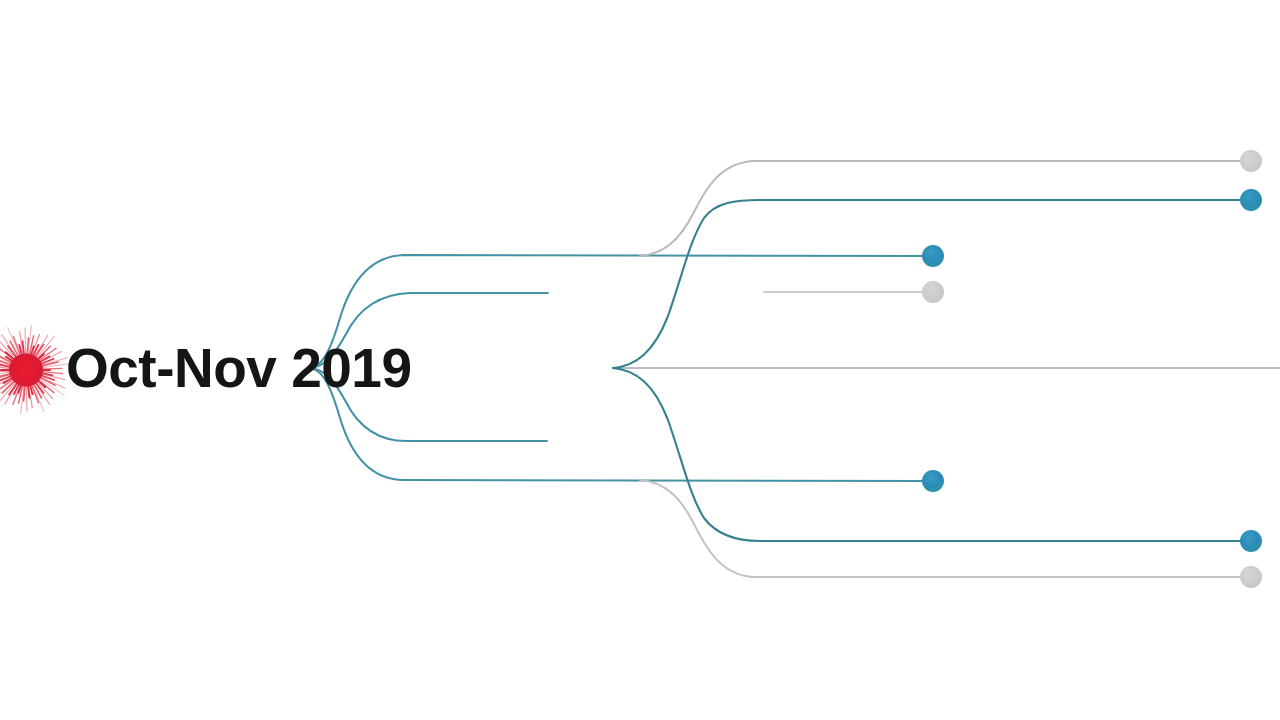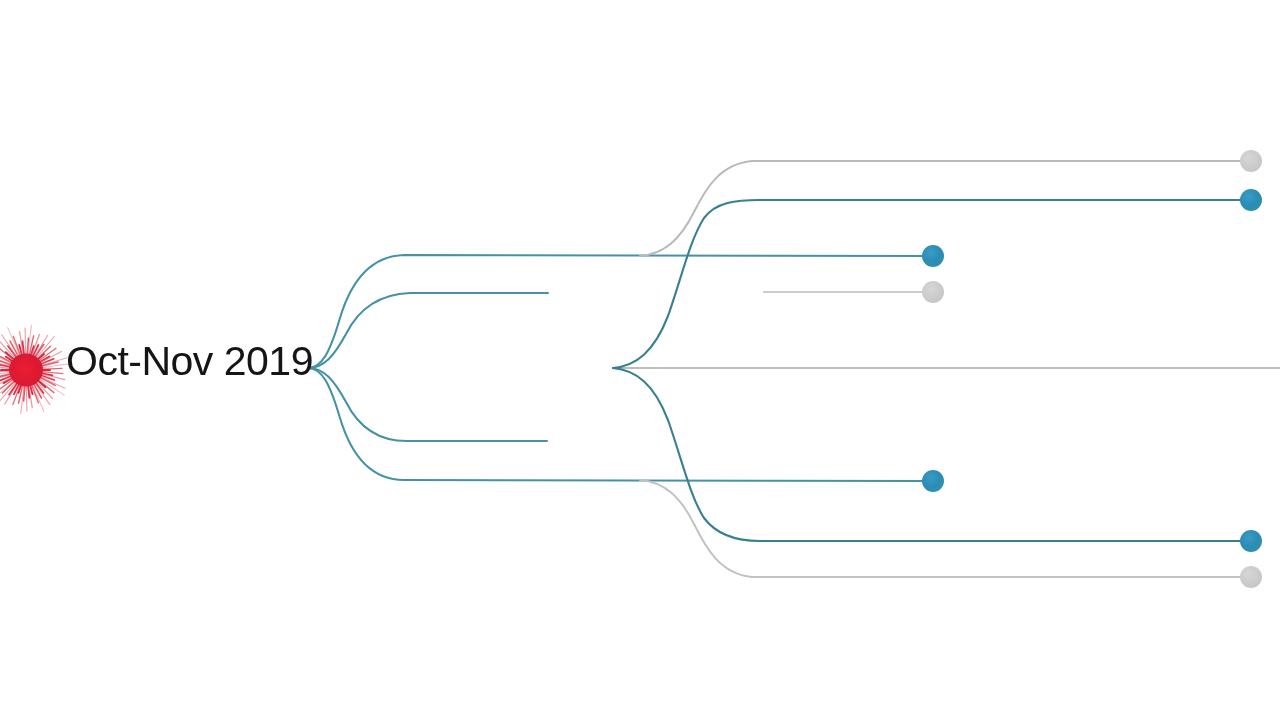--- a/index.html
+++ b/index.html
@@ -29,22 +29,22 @@
     top: 0;
     width: 1280px;
     height: 720px;
     display: block;
   }
   .root-label {
     position: absolute;
     left: 66px;
     top: 341px;
     font-family: "Liberation Sans", sans-serif;
-    font-size: 41px;
-    font-weight: 400;
+    font-size: 55px;
+    font-weight: 700;
     letter-spacing: -0.5px;
     color: #151515;
     white-space: nowrap;
     line-height: 1;
   }
   .origin-burst {
     position: absolute;
     left: 0px;
     top: 318px;
     width: 104px;

